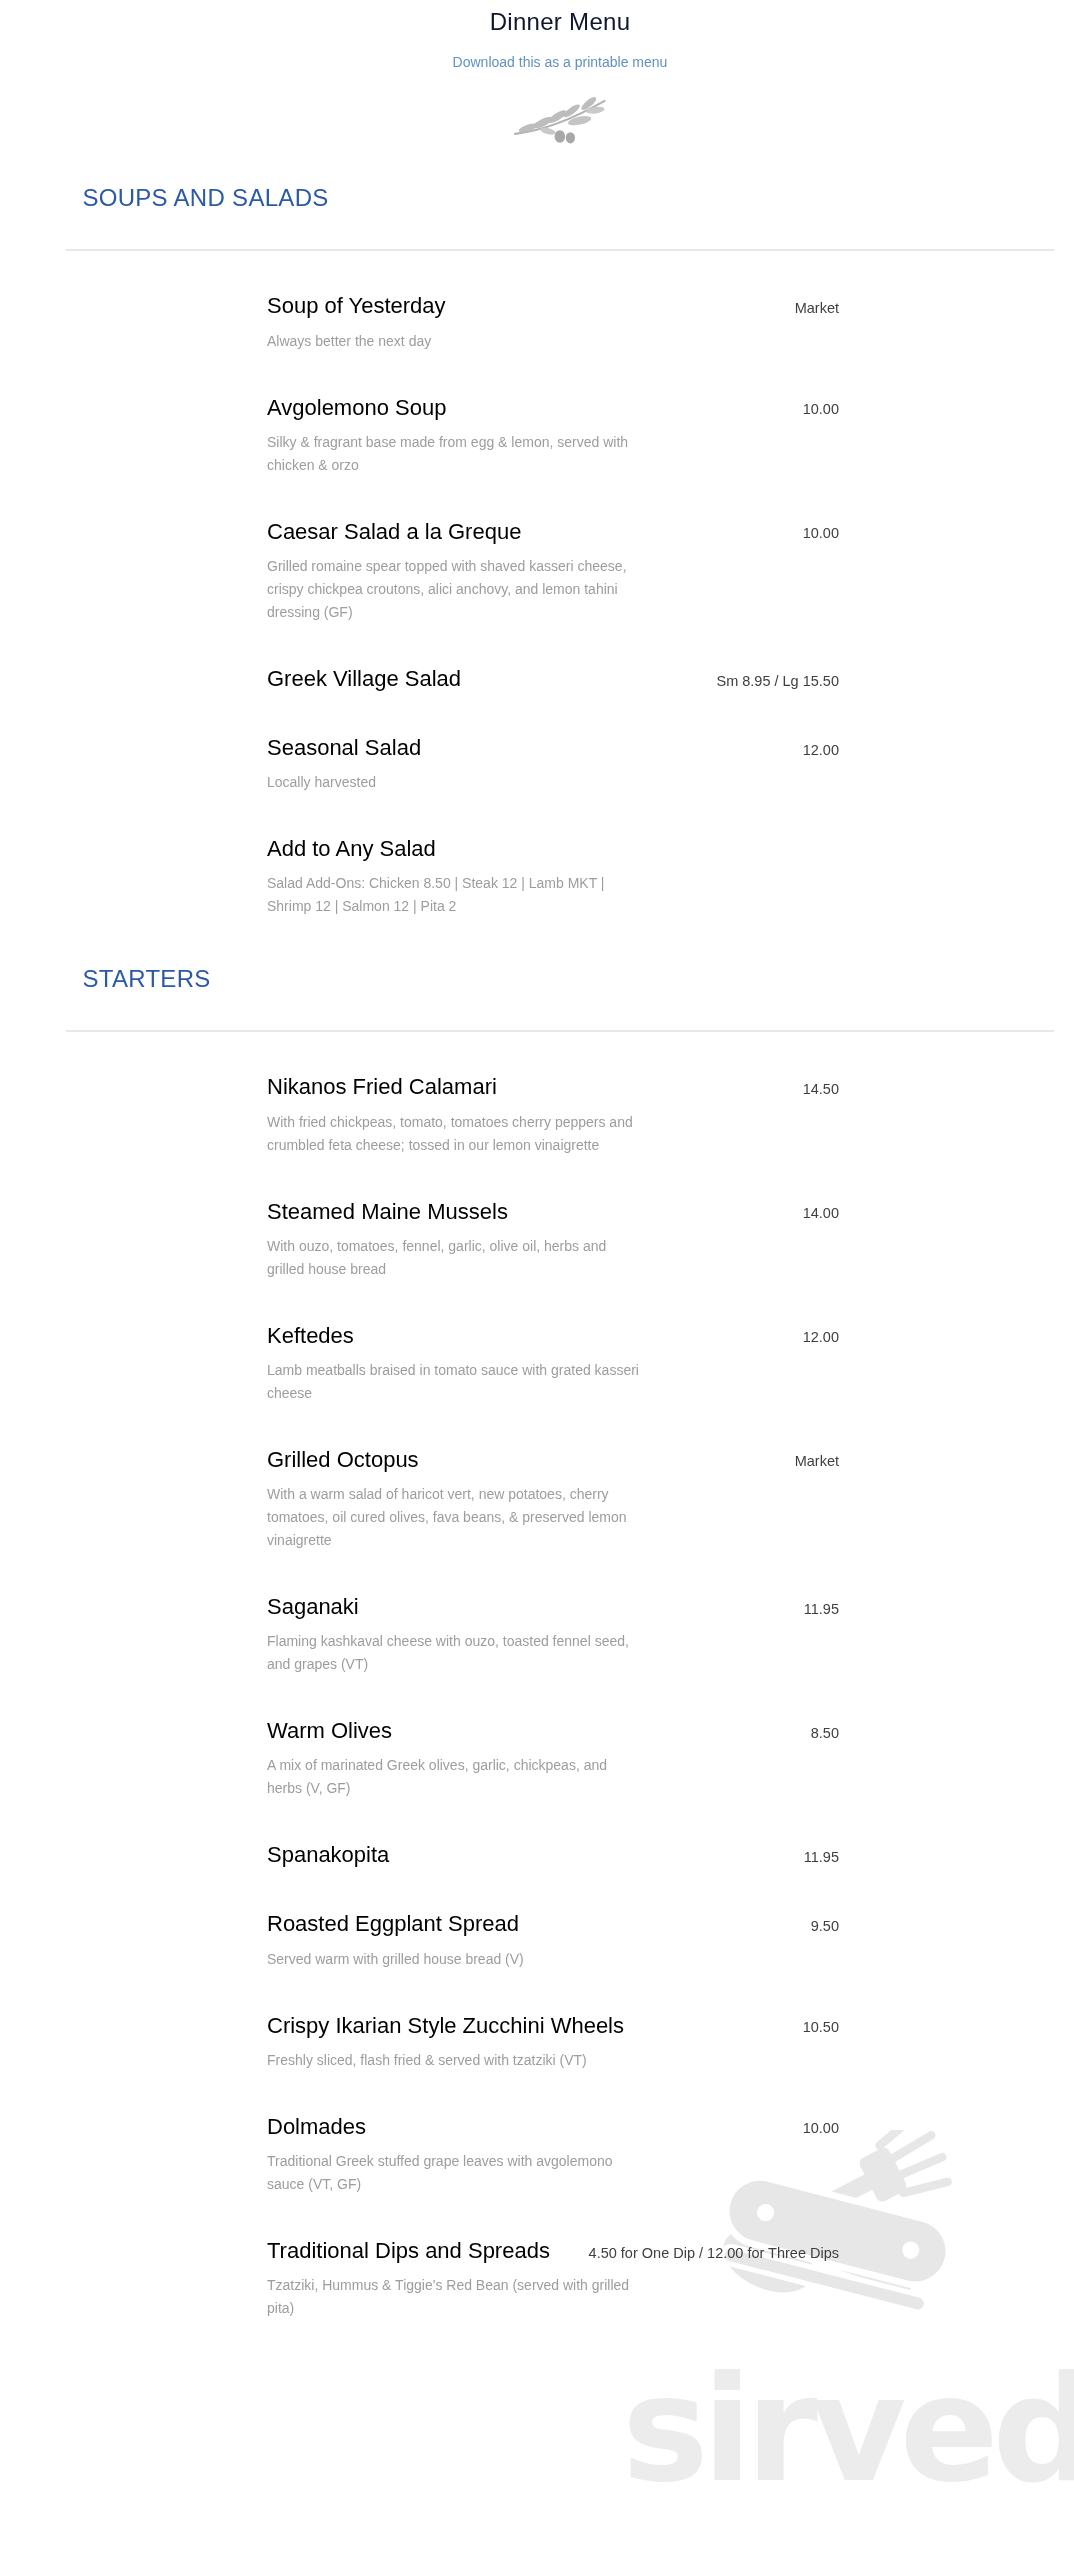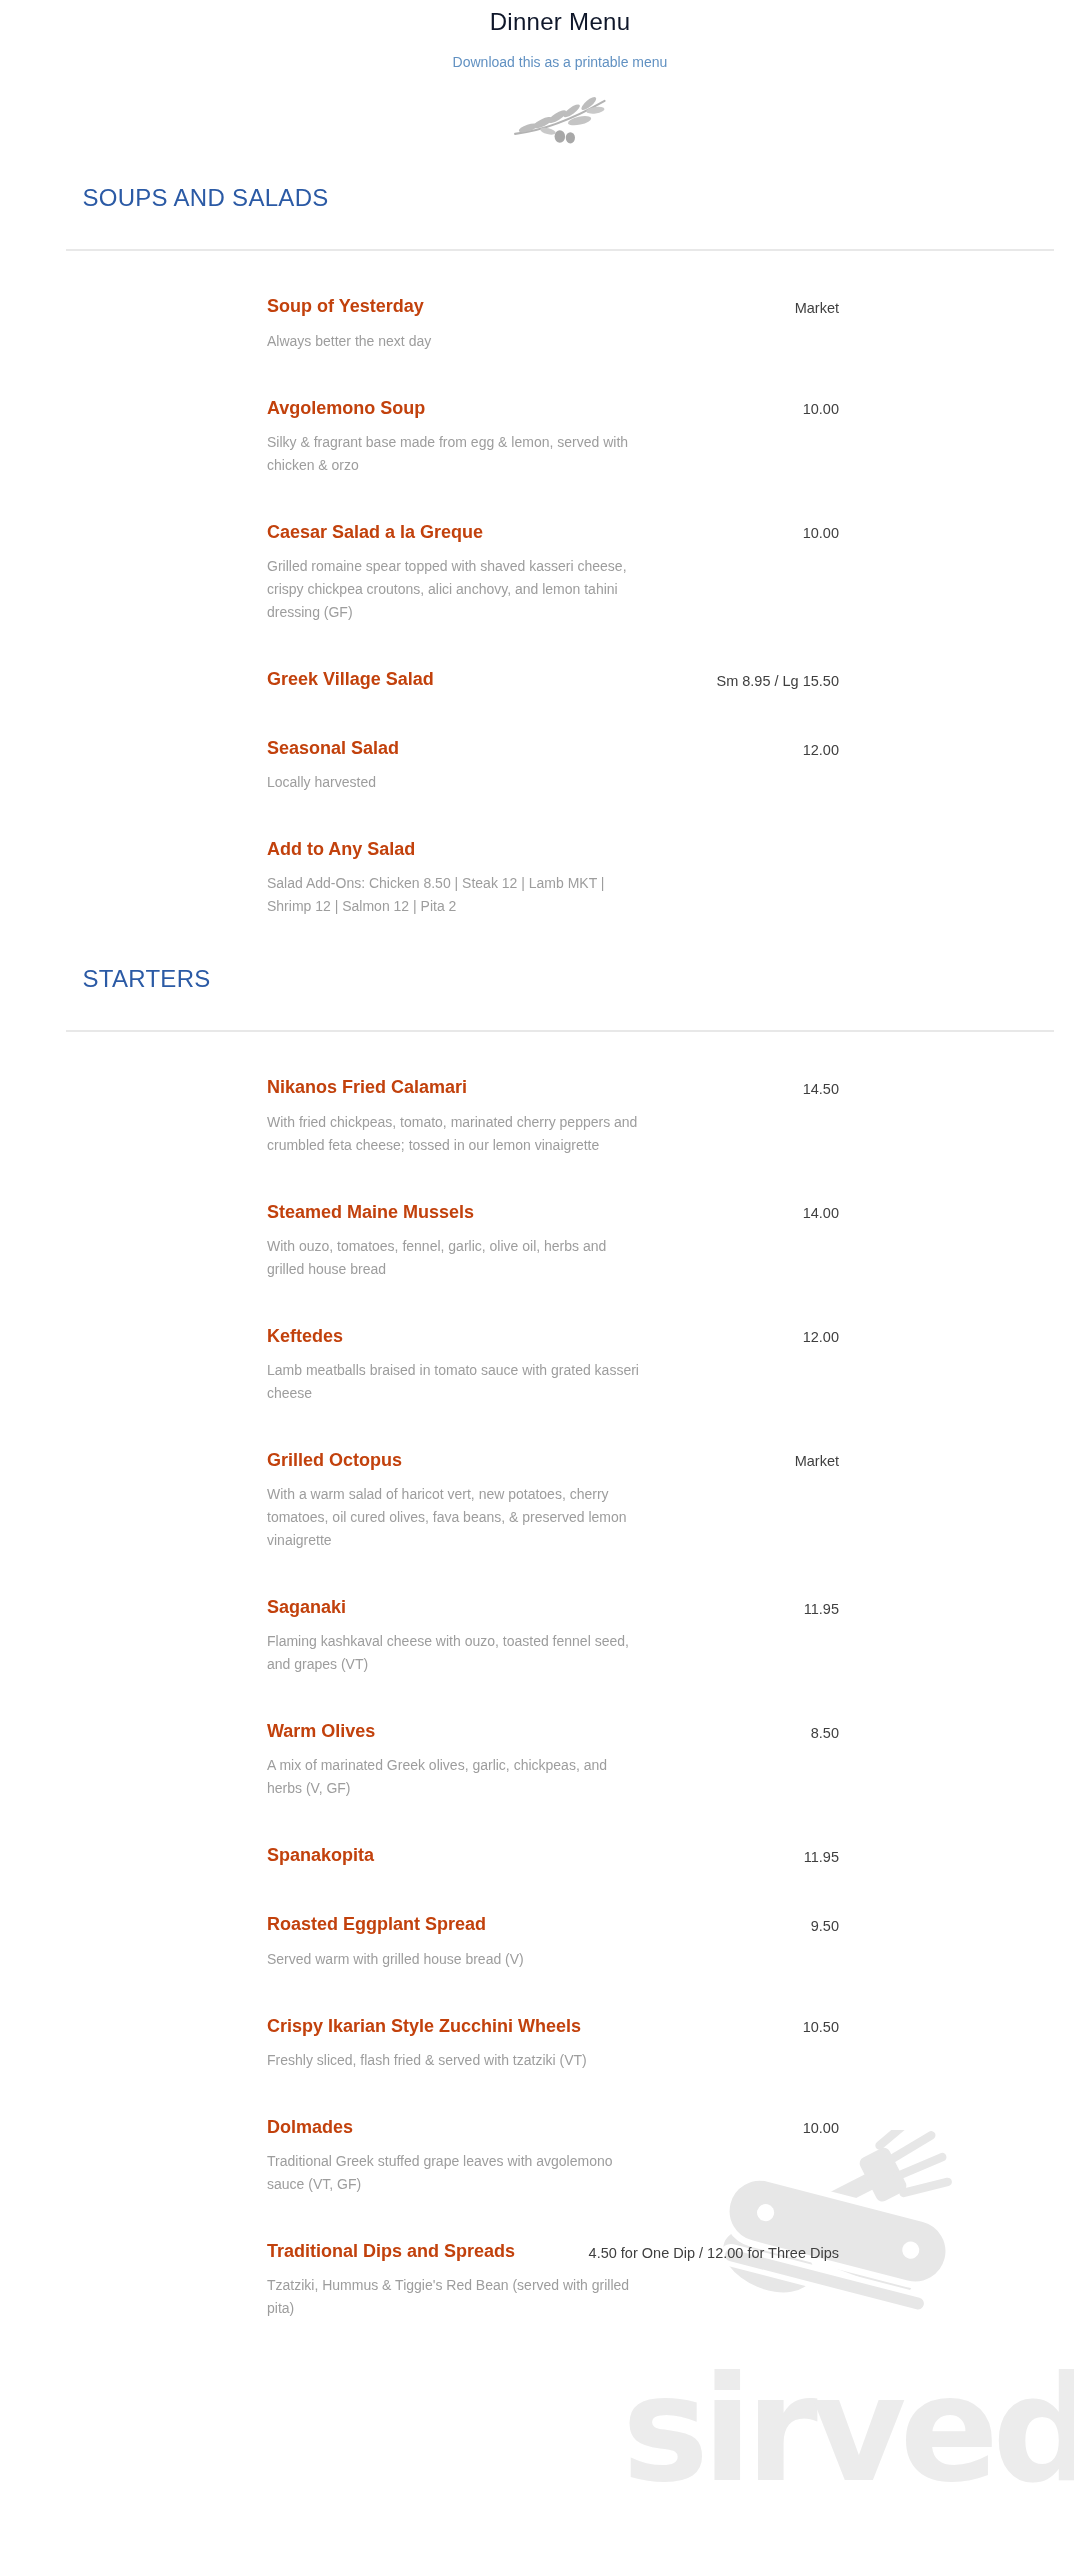--- a/index.html
+++ b/index.html
@@ -23,21 +23,21 @@
   .olive-wrap{margin-top:26px;height:51px;}
   
   .section-title{
     margin:0 0 0 16.4px;font-size:24px;line-height:36px;font-weight:400;
     color:#2b5aa5;letter-spacing:0.3px;
   }
   .divider{border-top:2px solid #e8e8e8;margin-top:33px;}
   .items{margin:43px 199px 0 201px;}
   .item{position:relative;margin-bottom:43px;min-height:26px;}
   .item-name{
-    font-size:18px;line-height:24px;color:#c2410c;font-weight:700;
+    font-size:22px;line-height:24px;color:#000000;font-weight:400;
     margin:0 0 11.2px 0;max-width:395px;
   }
   .item-desc{
     font-size:14px;line-height:23px;color:#9d9d9d;font-weight:400;
     max-width:372px;
   }
   .item-price{
     position:absolute;top:2.6px;right:16px;width:257px;text-align:right;
     font-size:14.5px;line-height:22.4px;color:#3f3f3f;font-weight:400;
   }
@@ -152,21 +152,21 @@
 </div>
   </section>
 
   <section class="menu-section">
     <h2 class="section-title">STARTERS</h2>
     <div class="divider"></div>
     <div class="items">
 
   <div class="item">
     <div class="item-name">Nikanos Fried Calamari</div>
-    <div class="item-desc">With fried chickpeas, tomato, marinated cherry peppers and crumbled feta cheese; tossed in our lemon vinaigrette</div>
+    <div class="item-desc">With fried chickpeas, tomato, tomatoes cherry peppers and crumbled feta cheese; tossed in our lemon vinaigrette</div>
     <div class="item-price">14.50</div>
   </div>
 
   <div class="item">
     <div class="item-name">Steamed Maine Mussels</div>
     <div class="item-desc">With ouzo, tomatoes, fennel, garlic, olive oil, herbs and grilled house bread</div>
     <div class="item-price">14.00</div>
   </div>
 
   <div class="item">

